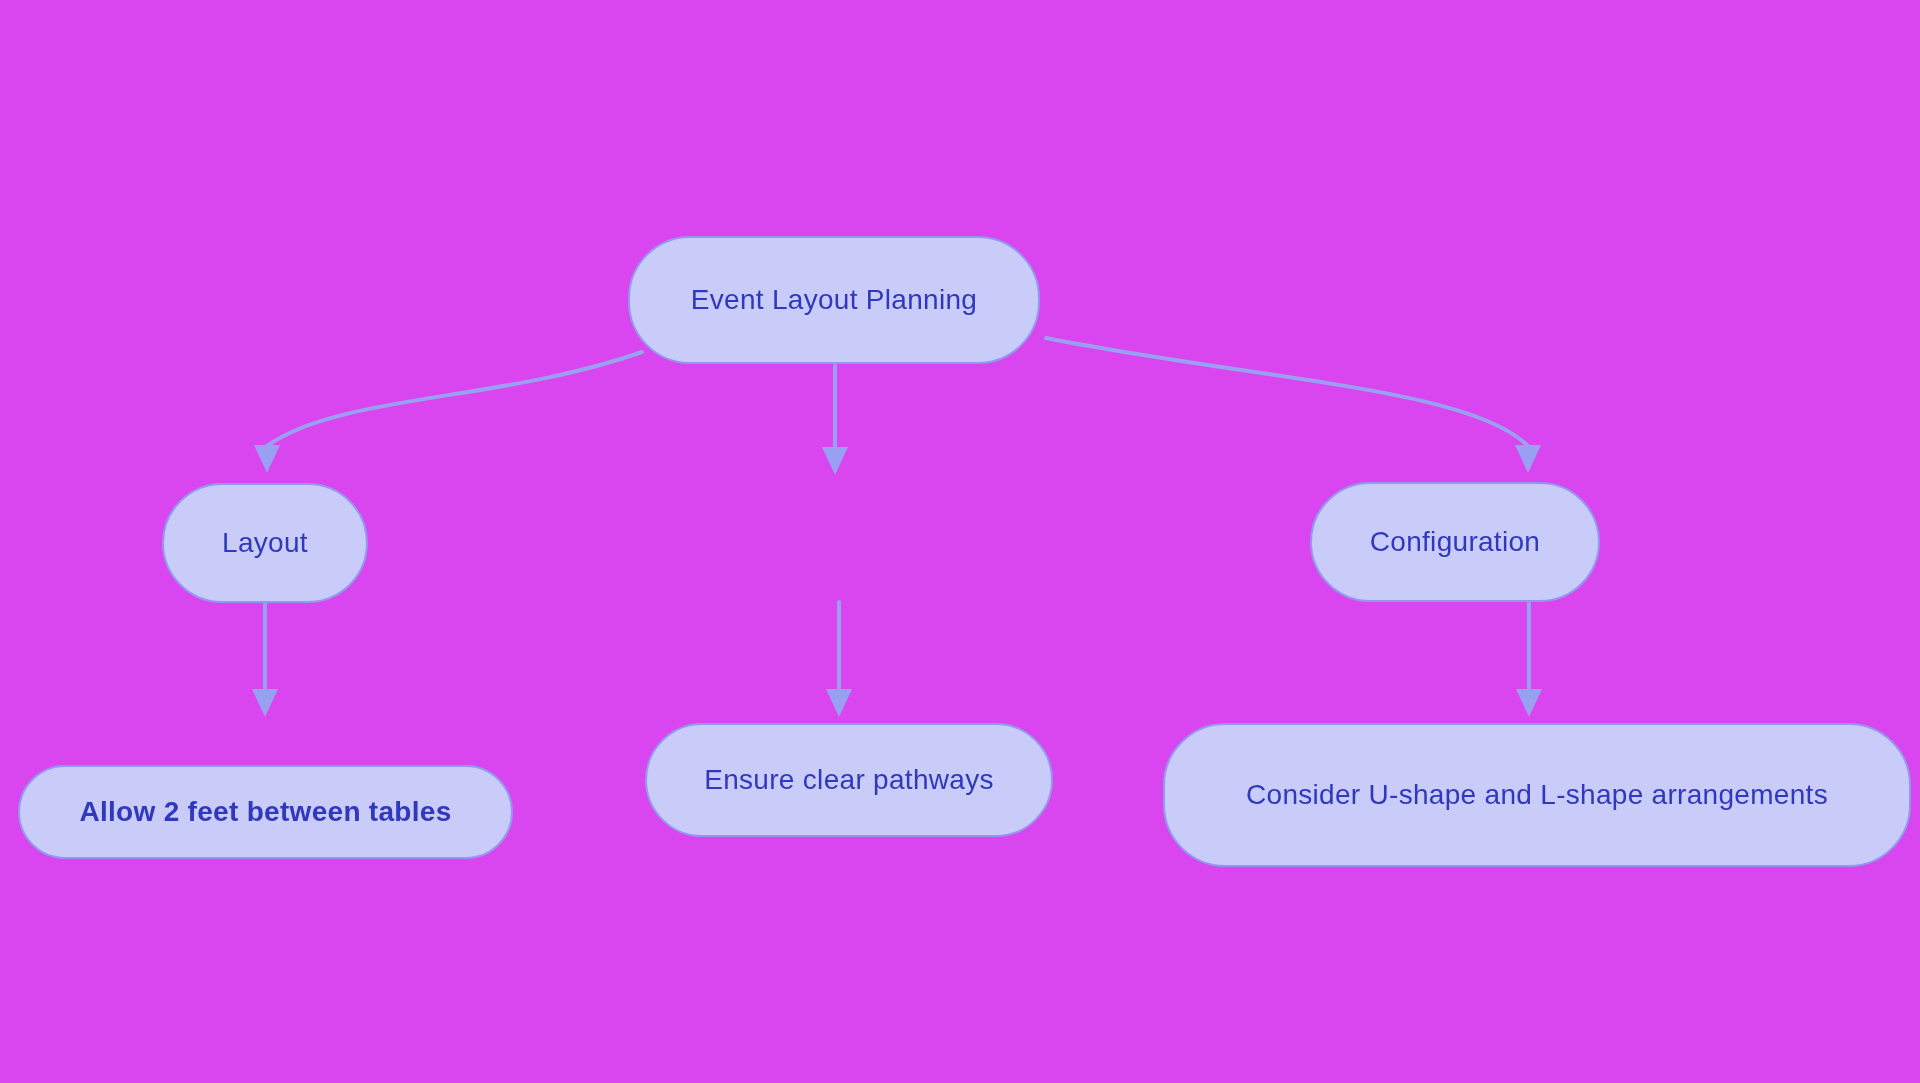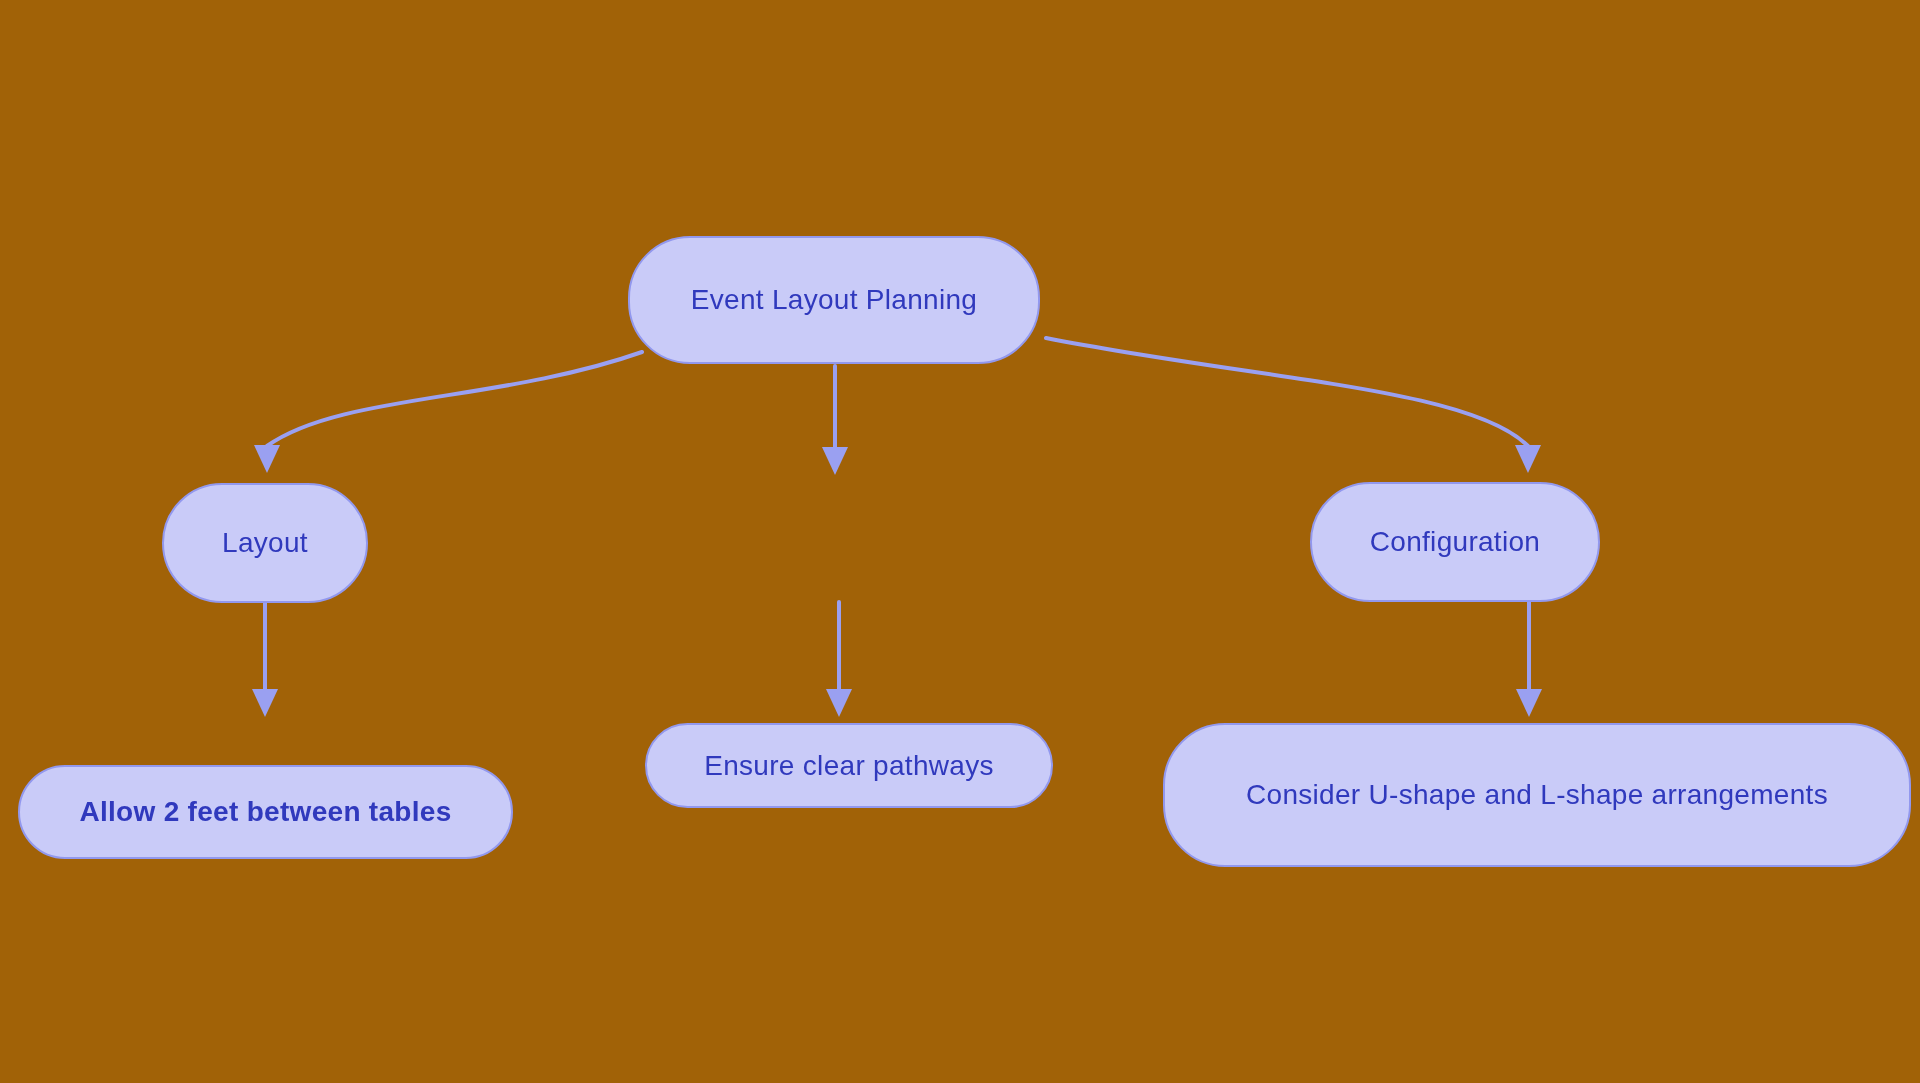--- a/index.html
+++ b/index.html
@@ -4,21 +4,21 @@
 <style>
   html, body {
     margin: 0;
     padding: 0;
     background: #ffffff;
   }
   .canvas {
     position: relative;
     width: 1920px;
     height: 1083px;
-    background: #a16207;
+    background: #d946ef;
     font-family: "Liberation Sans", sans-serif;
     overflow: hidden;
   }
   .edges-layer {
     position: absolute;
     left: 0;
     top: 0;
     width: 1920px;
     height: 1083px;
     pointer-events: none;
@@ -43,21 +43,21 @@
     font-size: 28px;
     letter-spacing: 0.3px;
     line-height: 1.2;
     white-space: nowrap;
   }
   .n-root          { left: 628px;  top: 236px; width: 412px; height: 128px; }
   .n-spacing       { left: 162px;  top: 483px; width: 206px; height: 120px; }
   .n-access        { left: 706px;  top: 482px; width: 266px; height: 120px; }
   .n-config        { left: 1310px; top: 482px; width: 290px; height: 120px; }
   .n-spacing-d     { left: 18px;   top: 765px; width: 495px; height: 94px; font-weight: bold; }
-  .n-access-d      { left: 645px;  top: 723px; width: 408px; height: 85px; }
+  .n-access-d      { left: 645px;  top: 723px; width: 408px; height: 114px; }
   .n-config-d      { left: 1163px; top: 723px; width: 748px; height: 144px; }
 </style>
 </head>
 <body>
 
 <div class="canvas">
 
   <svg class="edges-layer" viewBox="0 0 1920 1083" xmlns="http://www.w3.org/2000/svg">
     <defs>
       <marker id="arrowhead" markerUnits="userSpaceOnUse" markerWidth="30" markerHeight="28" refX="1" refY="13" orient="90">

